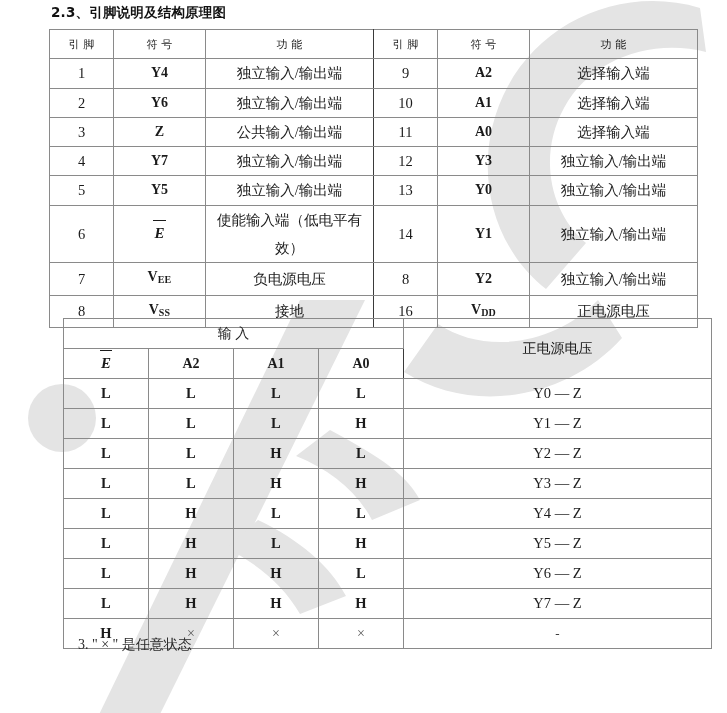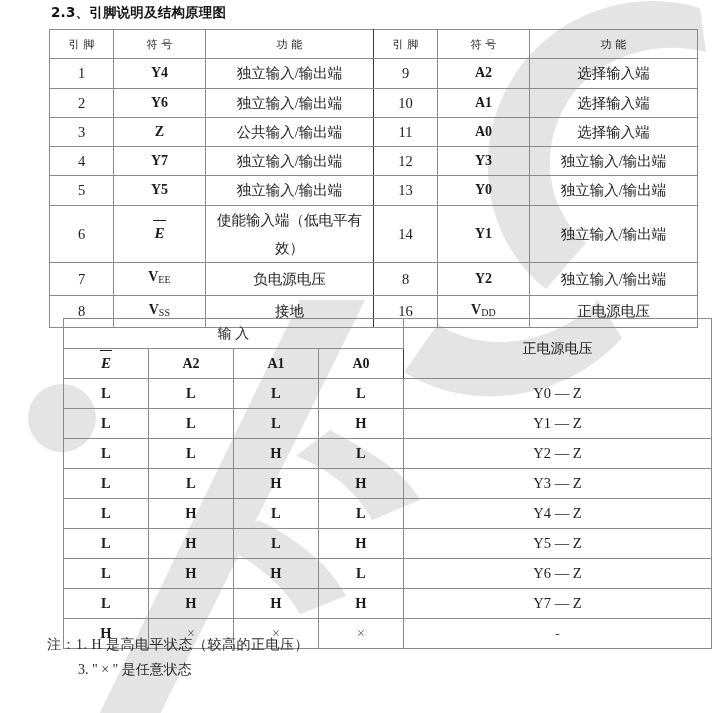--- a/index.html
+++ b/index.html
@@ -120,21 +120,21 @@
     left: 0; right: 0;
     top: 0.05em;
     border-top: 1.2px solid #1b1b1b;
   }
   .vsub {
     font-weight: bold;
     font-size: 14px;
   }
   .vsub sub {
     font-size: 10px;
-    font-weight: normal;
+    font-weight: bold;
     vertical-align: -0.22em;
     letter-spacing: 0.2px;
     text-align: right;
   }
 
   
   .notes {
     position: absolute;
     left: 47px;
     top: 632px;
@@ -349,17 +349,16 @@
           <td class="lvl">H</td>
           <td class="x">×</td>
           <td class="x">×</td>
           <td class="x">×</td>
           <td class="div-out dash">-</td>
         </tr>
       </tbody>
   </table>
 
   <div class="notes">
-    <div class="note-line lead">注：1. H 是高电平状态（较高的正电压）</div>
     <div class="note-line indent">3. " × " 是任意状态</div>
   </div>
 
 </div>
 
 </body></html>

